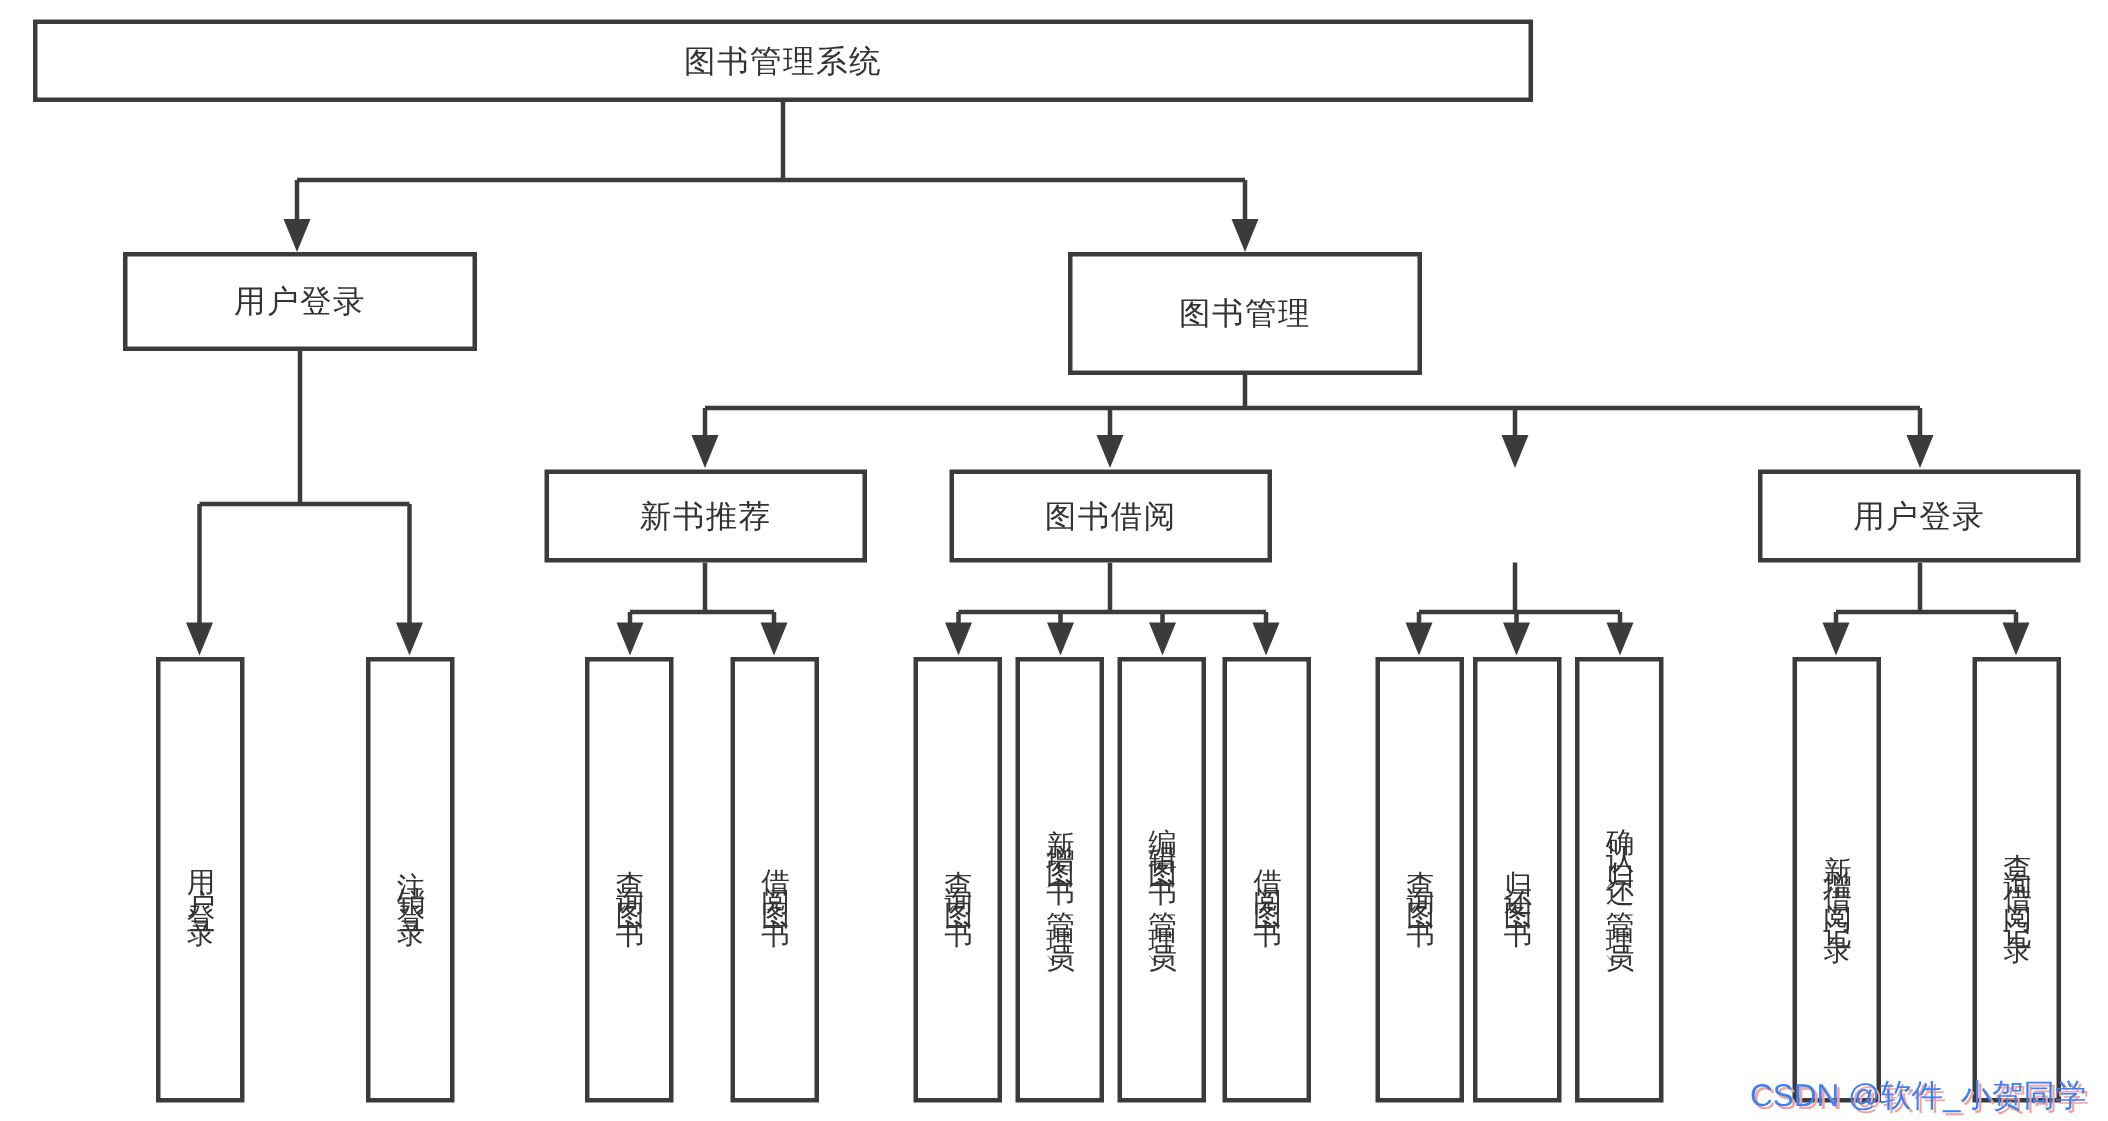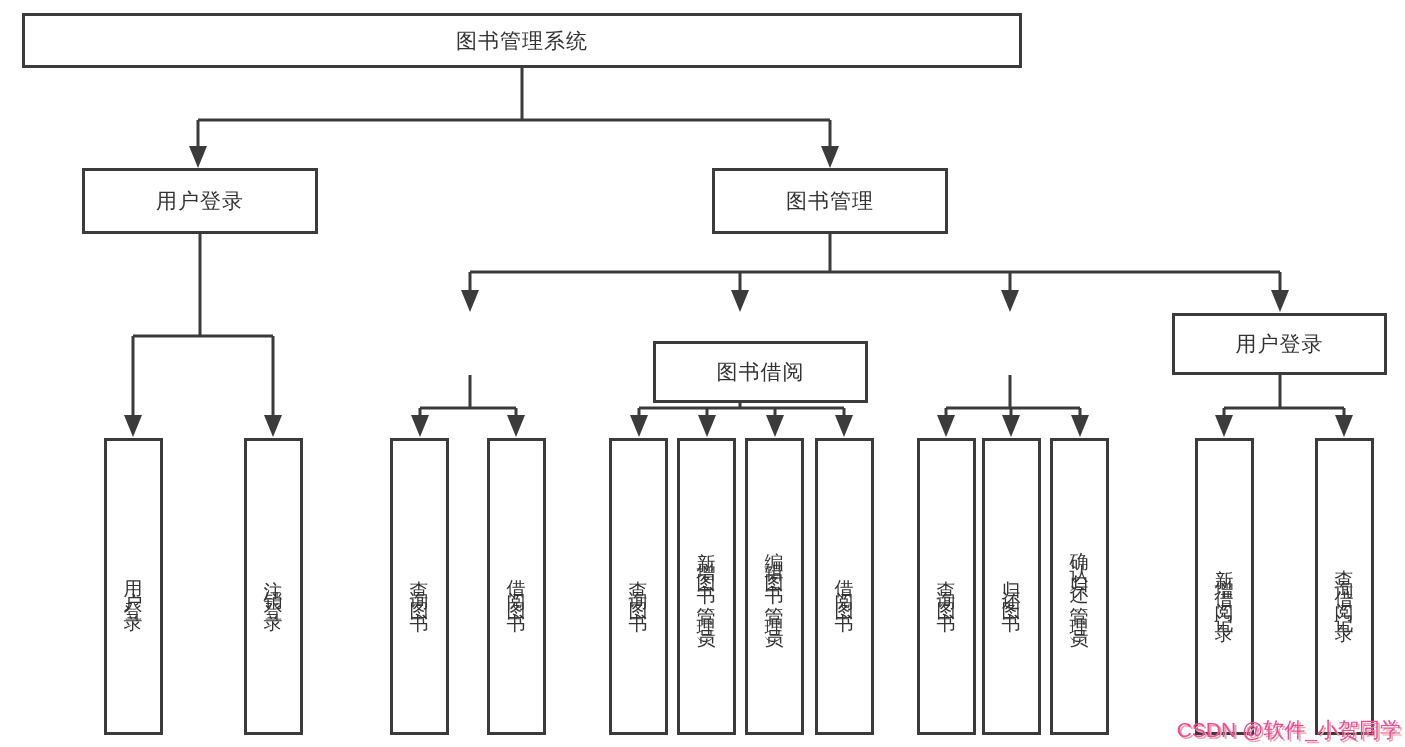--- a/index.html
+++ b/index.html
@@ -47,48 +47,48 @@
     writing-mode: vertical-rl;
     font-size: 19px;
     letter-spacing: 11px;
     line-height: 1;
     color: #333333;
   }
   
   #n-root   { left: 22px;  top: 13px;  width: 1000px; height: 55px; }
   
   #n-l1-0   { left: 82px;  top: 168px; width: 236px; height: 66px; }
-  #n-l1-1   { left: 712px; top: 168px; width: 236px; height: 66px; }
+  #n-l1-1   { left: 712px; top: 168px; width: 236px; height: 82px; }
   
   .l2 { top: 313px; width: 215px; height: 62px; }
   #n-l2-0 { left: 363px; }
-  #n-l2-1 { left: 653px; margin-top: 28px; }
+  #n-l2-1 { left: 633px; }
   #n-l2-2 { left: 903px; }
   #n-l2-3 { left: 1172px; }
   
   #n-leaf-0  { left: 104px;  }
   #n-leaf-1  { left: 244px;  }
   #n-leaf-2  { left: 390px;  }
   #n-leaf-3  { left: 487px;  }
   #n-leaf-4  { left: 609px;  }
   #n-leaf-5  { left: 677px;  }
   #n-leaf-6  { left: 745px;  }
   #n-leaf-7  { left: 815px;  }
   #n-leaf-8  { left: 917px;  }
   #n-leaf-9  { left: 982px;  }
   #n-leaf-10 { left: 1050px; }
   #n-leaf-11 { left: 1195px; }
   #n-leaf-12 { left: 1315px; }
   #watermark {
     position: absolute;
-    right: 4px;
+    right: 14px;
     top: 716px;
     z-index: 5;
     font-size: 21px;
-    color: #ec4899;
+    color: #3b82f6;
     text-shadow: 2px 2px 0 #efa3a3;
     white-space: nowrap;
   }
   svg path {
     stroke: #3b3b3b;
     stroke-width: 3;
     fill: none;
   }
   svg polygon {
     fill: #3b3b3b;
@@ -154,20 +154,23 @@
     <span>图书管理系统</span>
   </div>
 
   <div class="box hbox" id="n-l1-0">
     <span>用户登录</span>
   </div>
   <div class="box hbox" id="n-l1-1">
     <span>图书管理</span>
   </div>
 
+  <div class="box hbox l2" id="n-l2-0">
+    <span>新书推荐</span>
+  </div>
   <div class="box hbox l2" id="n-l2-1">
     <span>图书借阅</span>
   </div>
   <div class="box hbox l2" id="n-l2-3">
     <span>用户登录</span>
   </div>
 
   <div class="box leaf" id="n-leaf-0">
     <span class="vtext">用户登录</span>
   </div>

